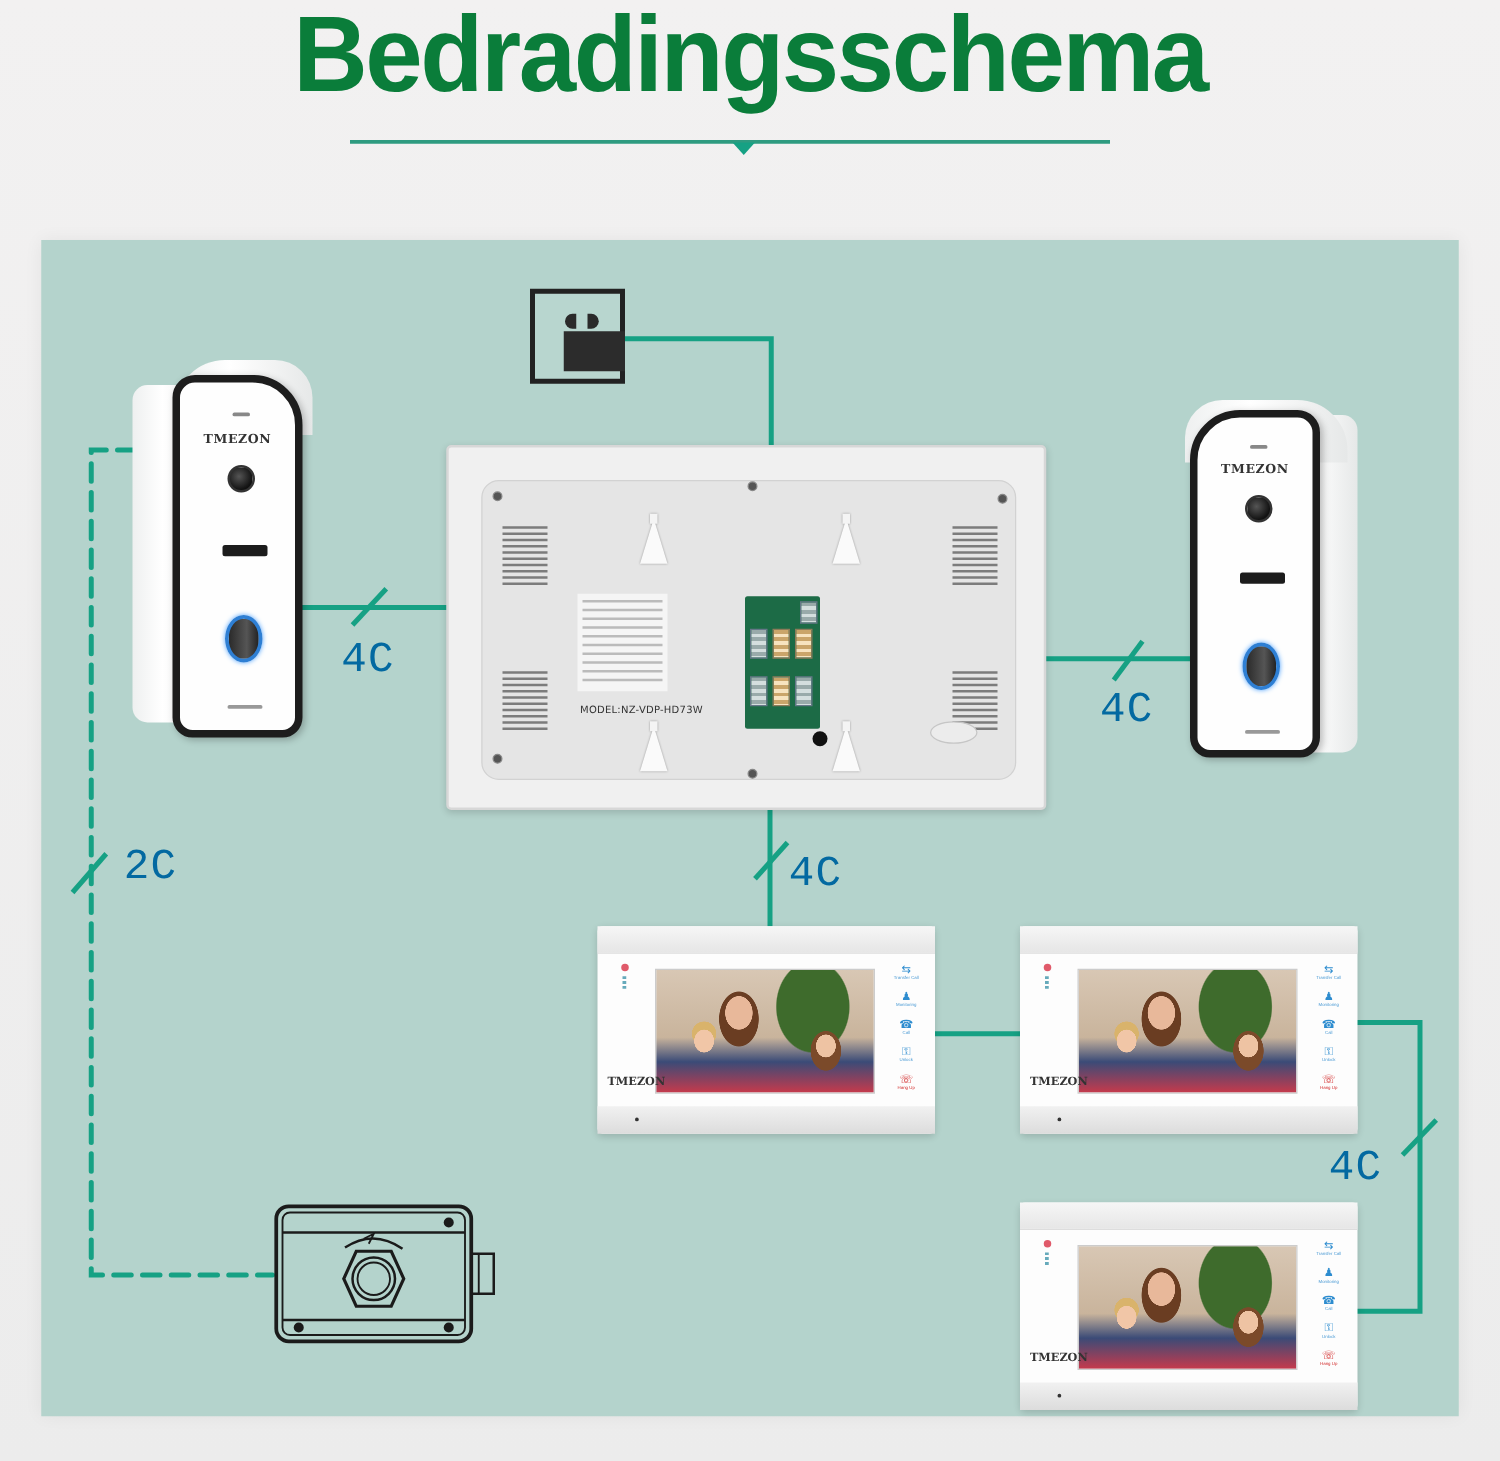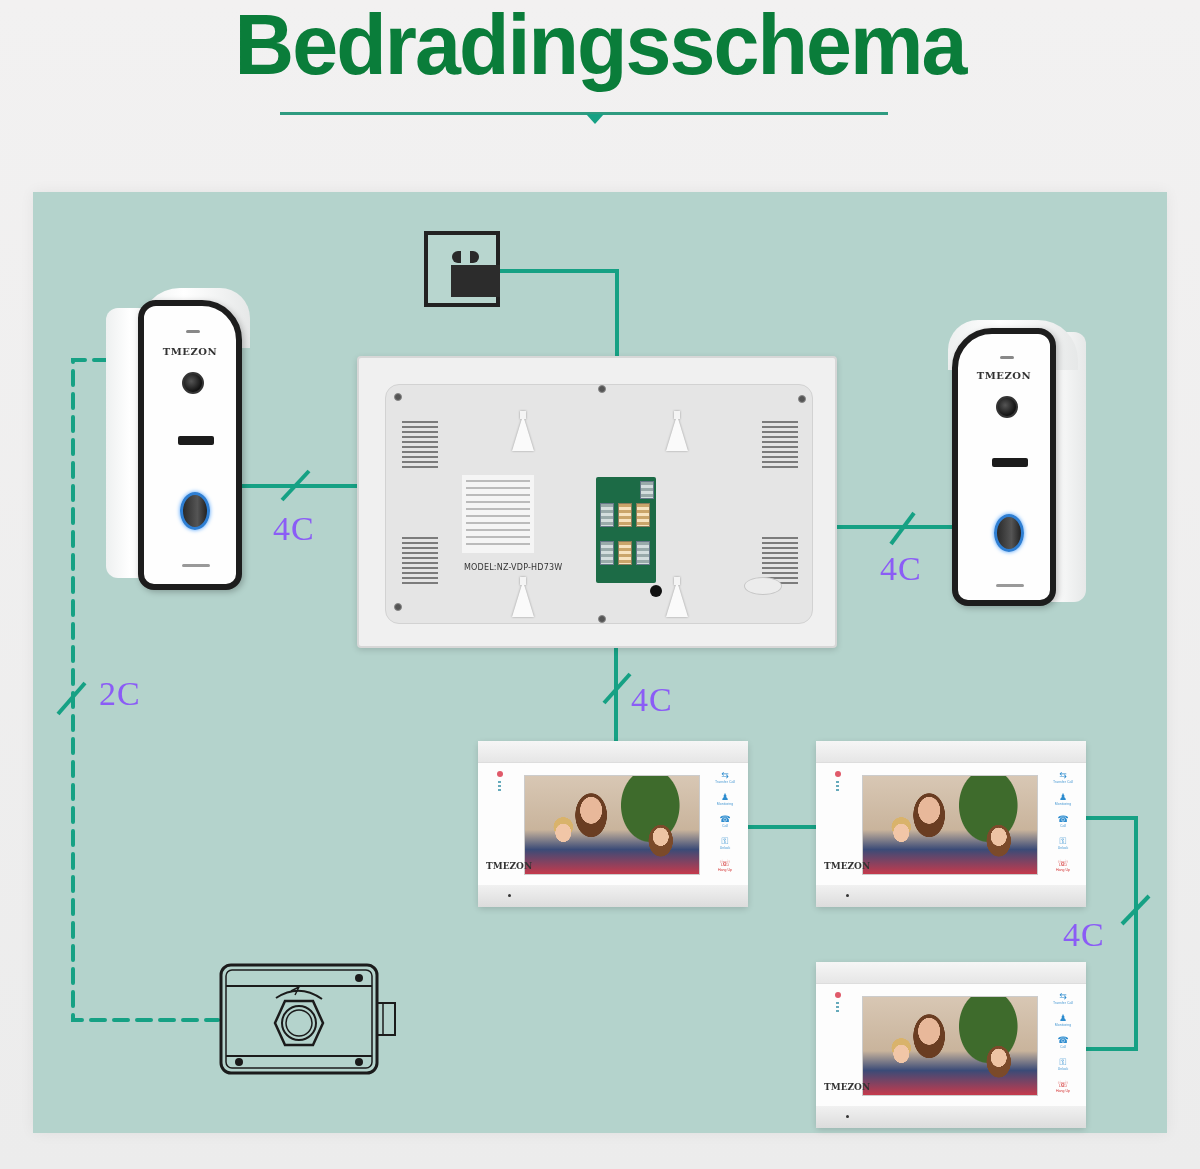--- a/index.html
+++ b/index.html
@@ -25,21 +25,21 @@
       border-left: 9px solid transparent; border-right: 9px solid transparent;
       border-top: 10px solid #16a184;
     }
     .panel {
       position: absolute; left: 33px; top: 192px; width: 1134px; height: 941px;
       background: #b4d3cc;
       box-shadow: 0 0 14px rgba(0,0,0,0.06);
     }
     svg.wires { position: absolute; left: 0; top: 0; width: 1200px; height: 1169px; pointer-events: none; }
     .lbl {
-      position: absolute; color: #8b5cf6; font-size: 34px; font-family: Liberation Serif, serif;
+      position: absolute; color: #0369a1; font-size: 34px; font-family: Liberation Mono, monospace;
       line-height: 1; letter-spacing: 1px;
     }
     .comp { position: absolute; }
 
     
     .socket {
       left: 424px; top: 231px; width: 76px; height: 76px;
       border: 4px solid #222; background: #b8d6cf;
     }
     .socket .pin { position: absolute; top: 16px; width: 9px; height: 12px; background: #2a2a2a; border-radius: 6px 0 0 6px; }

